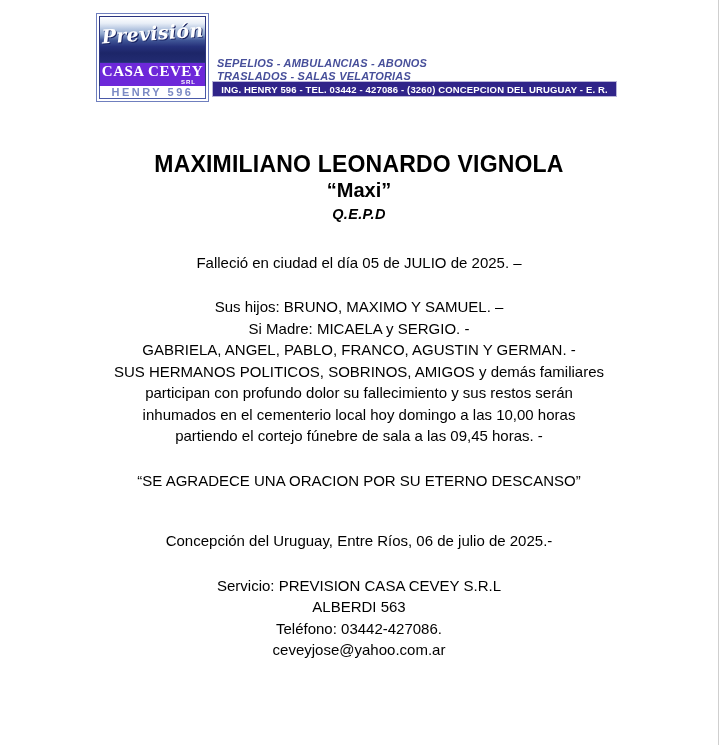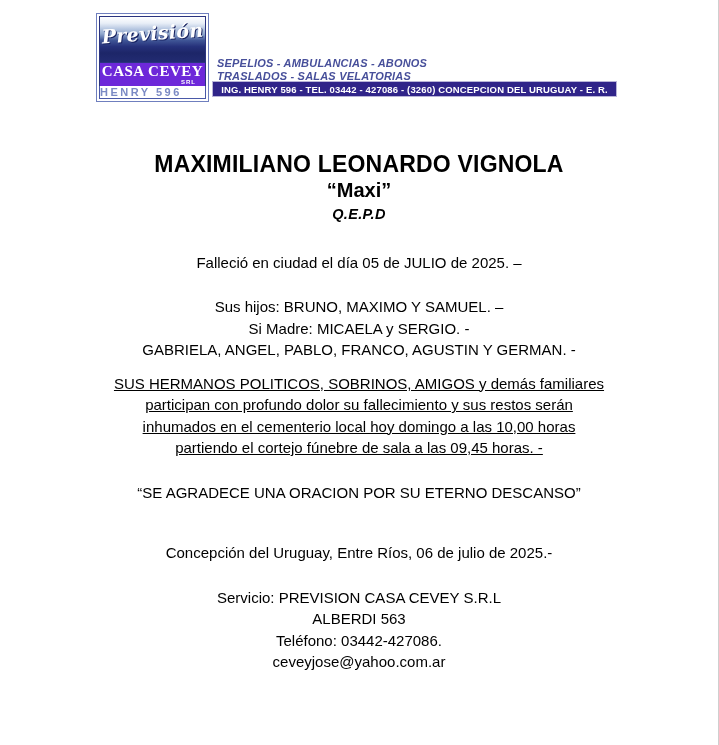--- a/index.html
+++ b/index.html
@@ -101,20 +101,21 @@
     letter-spacing: 1px;
     line-height: 7px;
   }
   .logo-bottom {
     flex: 1 1 auto;
     background: #ffffff;
     border: 1px solid #4a59a8;
     border-top: none;
     display: flex;
     align-items: center;
+    justify-content: center;
     box-sizing: border-box;
   }
   .logo-henry {
     color: #6druh;
     color: #7b8ac4;
     font-weight: bold;
     font-size: 11px;
     letter-spacing: 2.5px;
   }
 
@@ -180,24 +181,23 @@
     font-size: 15px;
     line-height: 22px;
   }
   .relatives {
     margin-top: 22px;
     font-size: 15px;
     line-height: 21.5px;
   }
   .relatives div { white-space: nowrap; }
   .participation {
-    margin-top: 12px;
+    margin-top: 0px;
     font-size: 15px;
     line-height: 21.5px;
-    text-decoration: underline;
   }
   .prayer {
     margin-top: 23px;
     font-size: 15px;
     line-height: 22px;
   }
   .place-date {
     margin-top: 38px;
     font-size: 15px;
     line-height: 22px;

